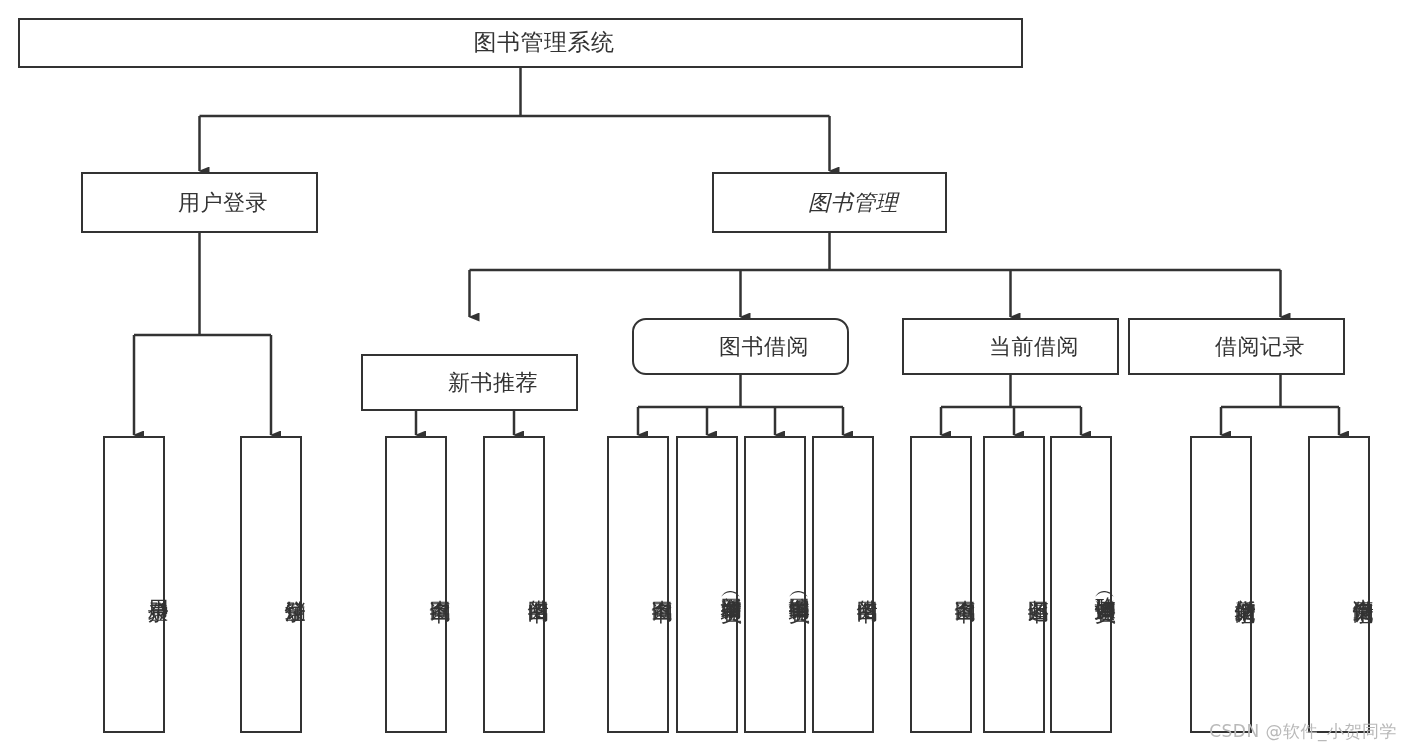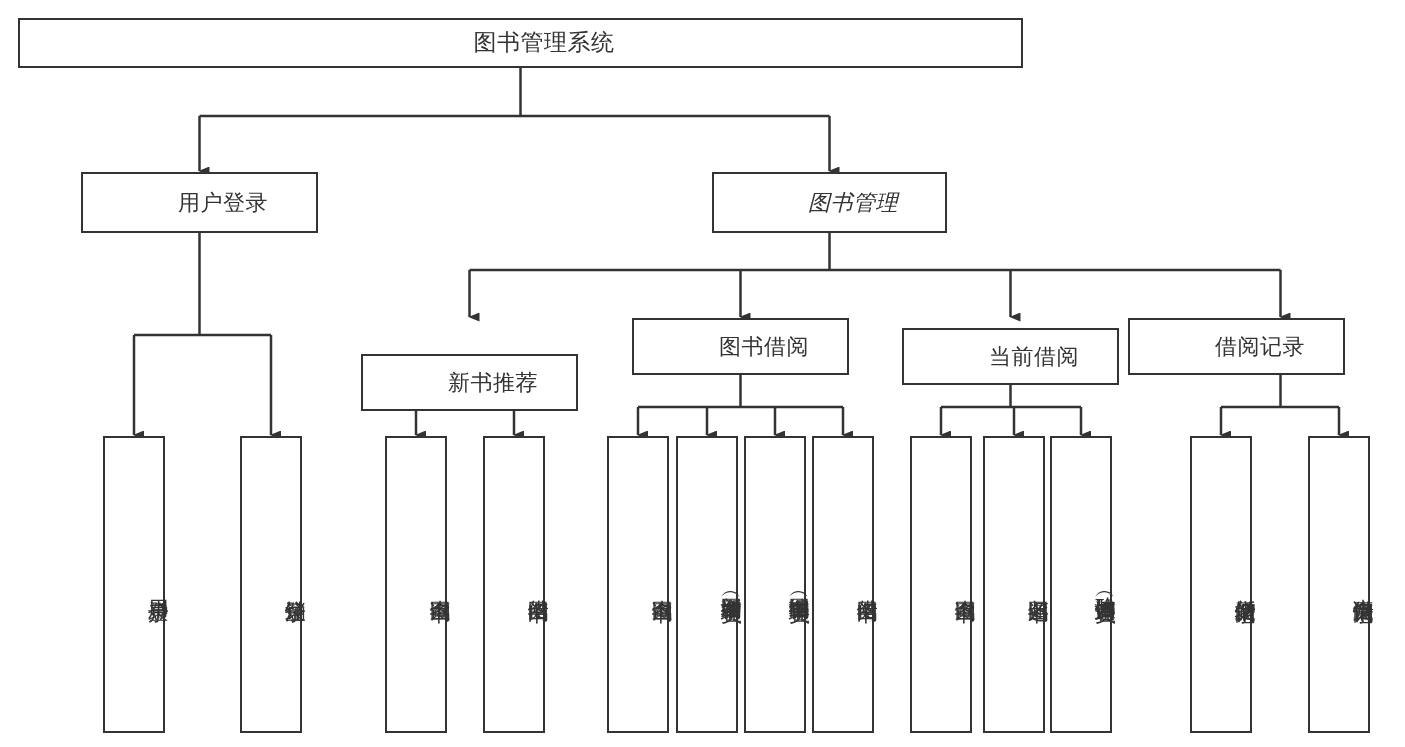--- a/index.html
+++ b/index.html
@@ -121,24 +121,24 @@
       </div>
       <div class="node" style="left: 81px; top: 172px; width: 237px; height: 61px;">
         <span class="node-label">用户登录</span>
       </div>
       <div class="node" style="left: 712px; top: 172px; width: 235px; height: 61px; font-style: italic;">
         <span class="node-label">图书管理</span>
       </div>
       <div class="node" style="left: 361px; top: 318px; width: 217px; height: 57px; margin-top: 36px;">
         <span class="node-label">新书推荐</span>
       </div>
-      <div class="node" style="left: 632px; top: 318px; width: 217px; height: 57px;">
+      <div class="node" style="left: 632px; top: 318px; width: 217px; height: 57px; border-radius: 14px;">
         <span class="node-label">图书借阅</span>
       </div>
-      <div class="node" style="left: 902px; top: 328px; width: 217px; height: 57px;">
+      <div class="node" style="left: 902px; top: 318px; width: 217px; height: 57px;">
         <span class="node-label">当前借阅</span>
       </div>
       <div class="node" style="left: 1128px; top: 318px; width: 217px; height: 57px;">
         <span class="node-label">借阅记录</span>
       </div>
       <div class="node vertical" style="left: 103px; top: 436px; width: 62px; height: 297px;">
         <span class="node-label">用户登录</span>
       </div>
       <div class="node vertical" style="left: 240px; top: 436px; width: 62px; height: 297px;">
         <span class="node-label">注销登录</span>
@@ -171,13 +171,14 @@
         <span class="node-label">确认归还（管理员）</span>
       </div>
       <div class="node vertical" style="left: 1190px; top: 436px; width: 62px; height: 297px;">
         <span class="node-label">新增借阅记录</span>
       </div>
       <div class="node vertical" style="left: 1308px; top: 436px; width: 62px; height: 297px;">
         <span class="node-label">查询借阅记录</span>
       </div>
     </div>
 
+  <div id="watermark">CSDN @软件_小贺同学</div>
 </div>
 
 </body></html>

